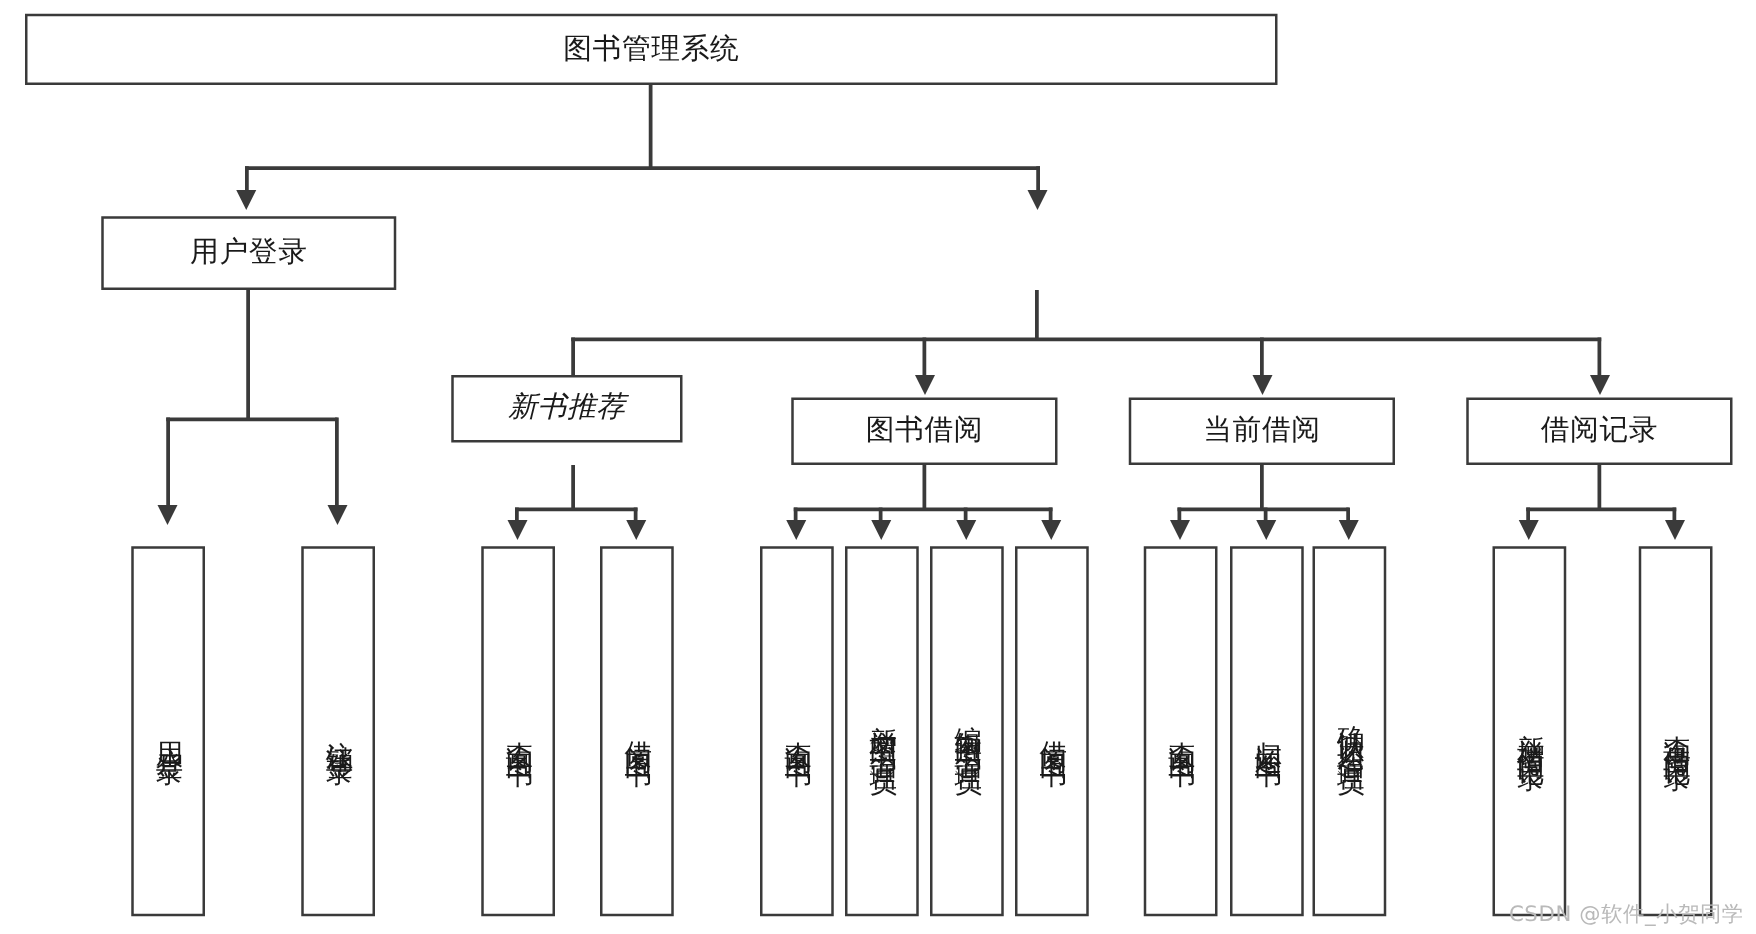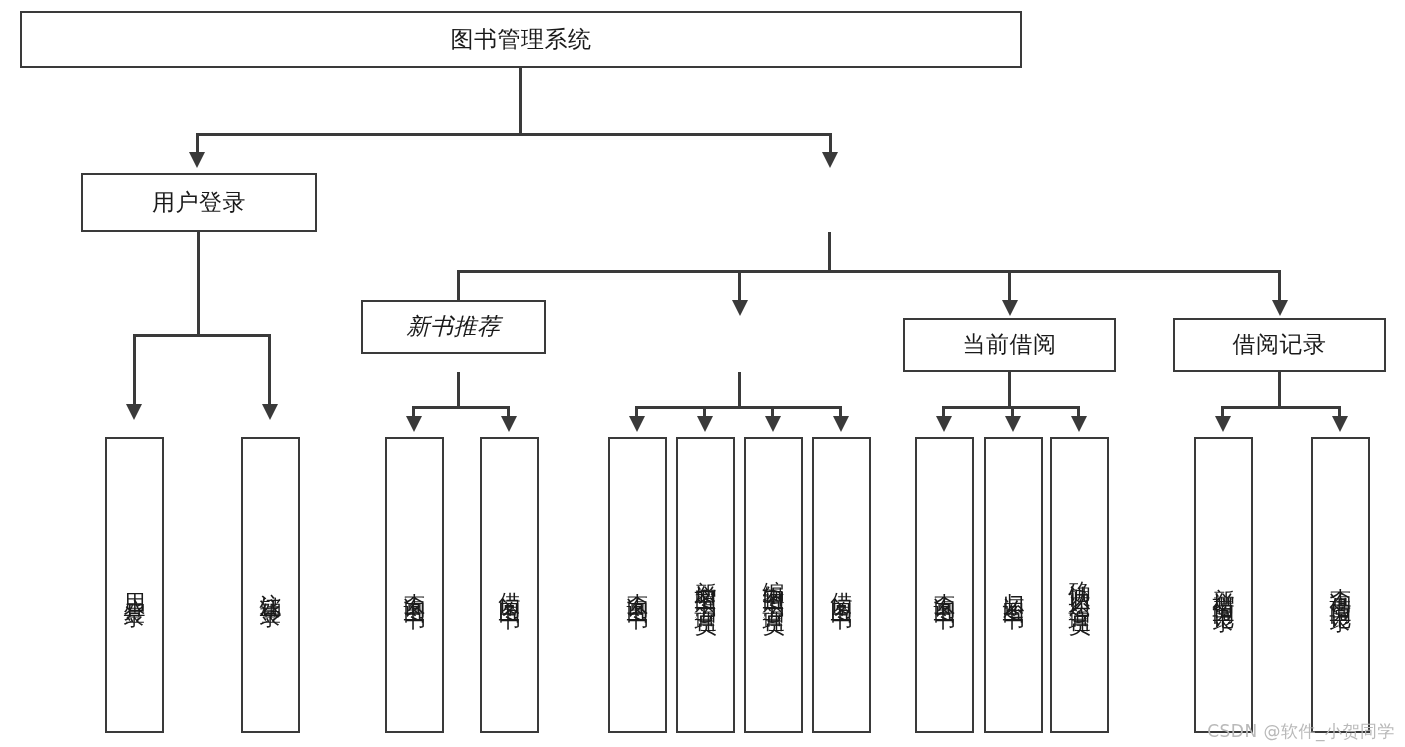--- a/index.html
+++ b/index.html
@@ -116,20 +116,23 @@
   <div class="line vline" style="left:738px; top:270px; width:3px; height:33px;"></div>
   <div class="arrow" style="left:732px; top:300px;"></div>
   <div class="line vline" style="left:1008px; top:270px; width:3px; height:33px;"></div>
   <div class="arrow" style="left:1002px; top:300px;"></div>
   <div class="line vline" style="left:1278px; top:270px; width:3px; height:33px;"></div>
   <div class="arrow" style="left:1272px; top:300px;"></div>
 
   <div class="node h" style="left:361px; top:300px; width:185px; height:54px;font-style:italic;">
     <span class="label">新书推荐</span>
   </div>
+  <div class="node h" style="left:633px; top:318px; width:213px; height:54px;">
+    <span class="label">图书借阅</span>
+  </div>
   <div class="node h" style="left:1173px; top:318px; width:213px; height:54px;">
     <span class="label">借阅记录</span>
   </div>
   <div class="node h" style="left:903px; top:318px; width:213px; height:54px;">
     <span class="label">当前借阅</span>
   </div>
 
   <div class="line vline" style="left:457px; top:372px; width:3px; height:36px;"></div>
   <div class="line hline" style="left:412px; top:406px; width:98px; height:3px;"></div>
   <div class="line vline" style="left:412px; top:406px; width:3px; height:12px;"></div>

